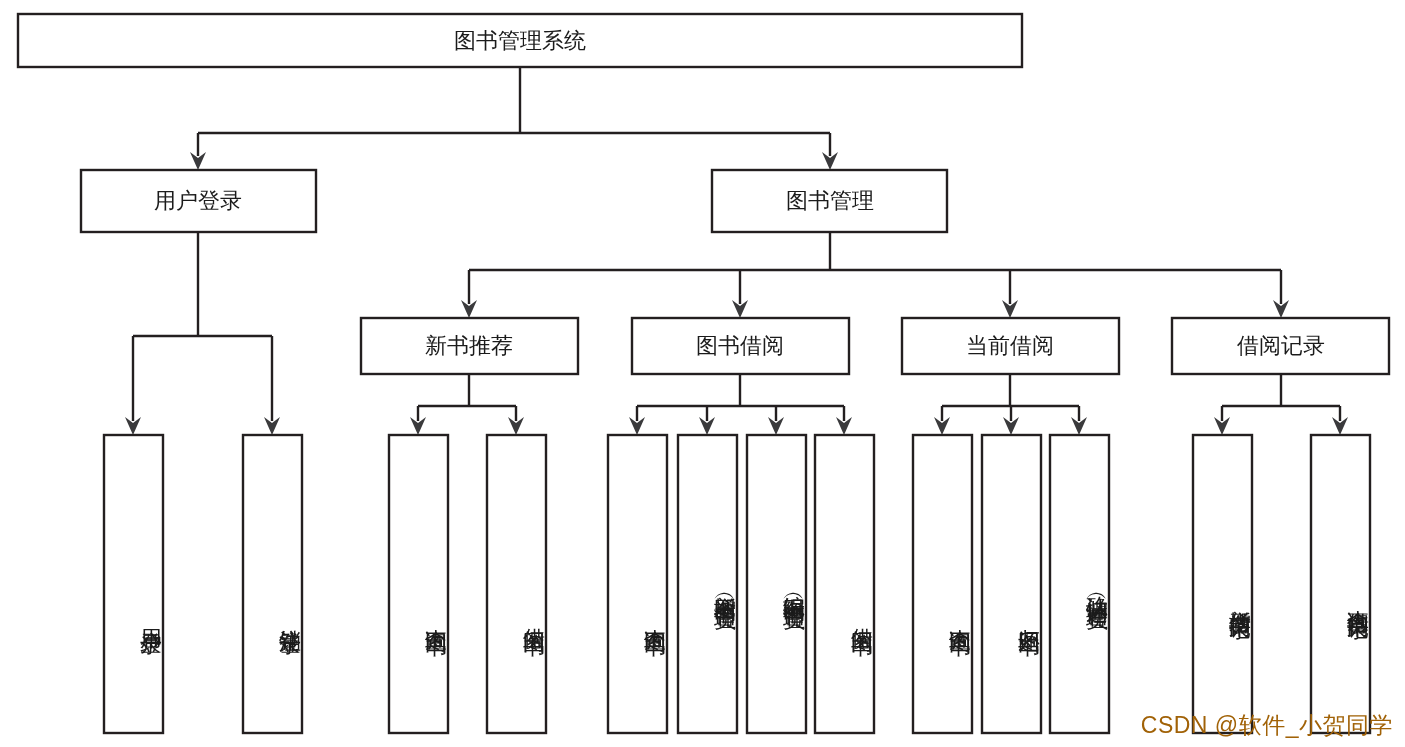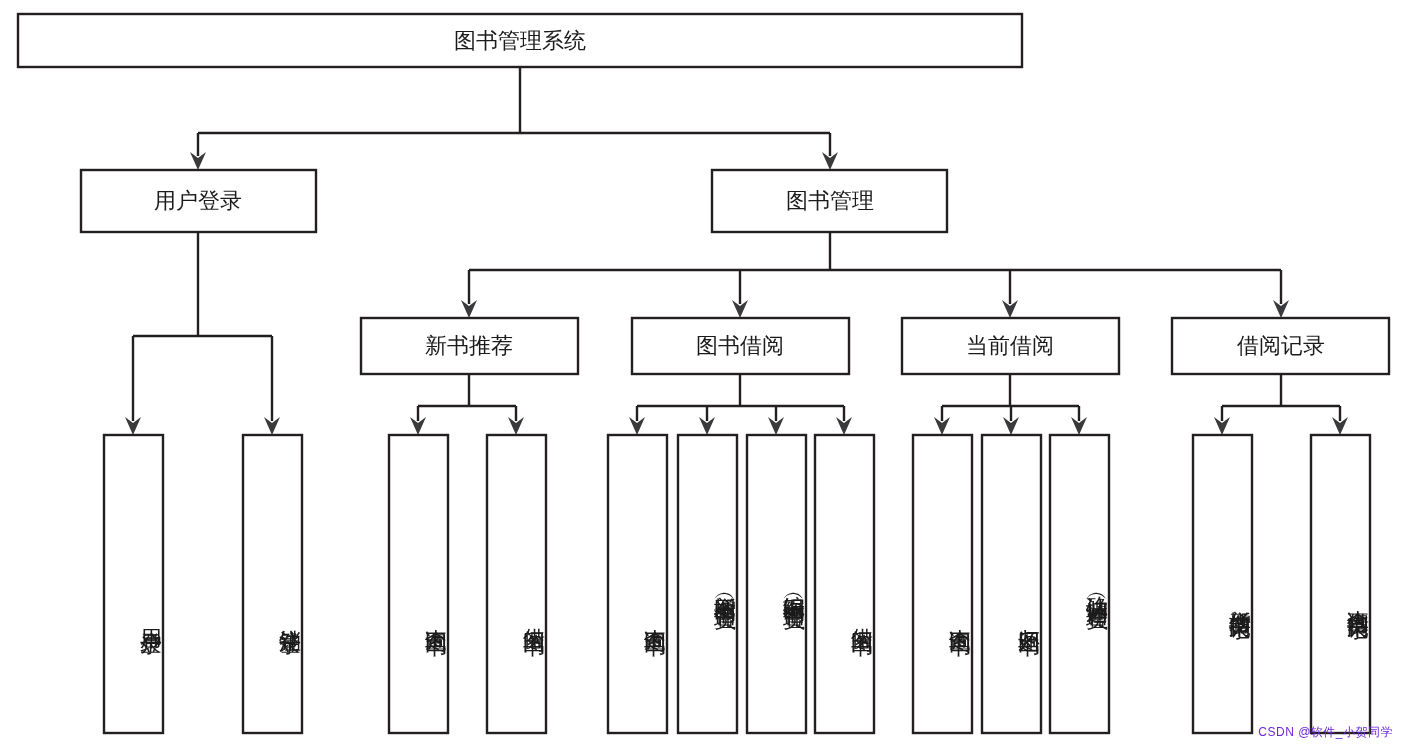--- a/index.html
+++ b/index.html
@@ -66,22 +66,22 @@
     color: #1b1b1b;
     letter-spacing: 2px;
     white-space: nowrap;
     pointer-events: none;
   }
   .watermark {
     position: absolute;
     right: 12px;
     bottom: 6px;
     font-family: "Liberation Sans", "DejaVu Sans", sans-serif;
-    font-size: 12px;
-    color: #6d28d9;
+    font-size: 23px;
+    color: #a16207;
     letter-spacing: 0.5px;
     user-select: none;
   }
 </style>
 </head>
 <body>
 
 <div id="diagram-root">
 
   <svg class="flow" viewBox="0 0 1405 747">

